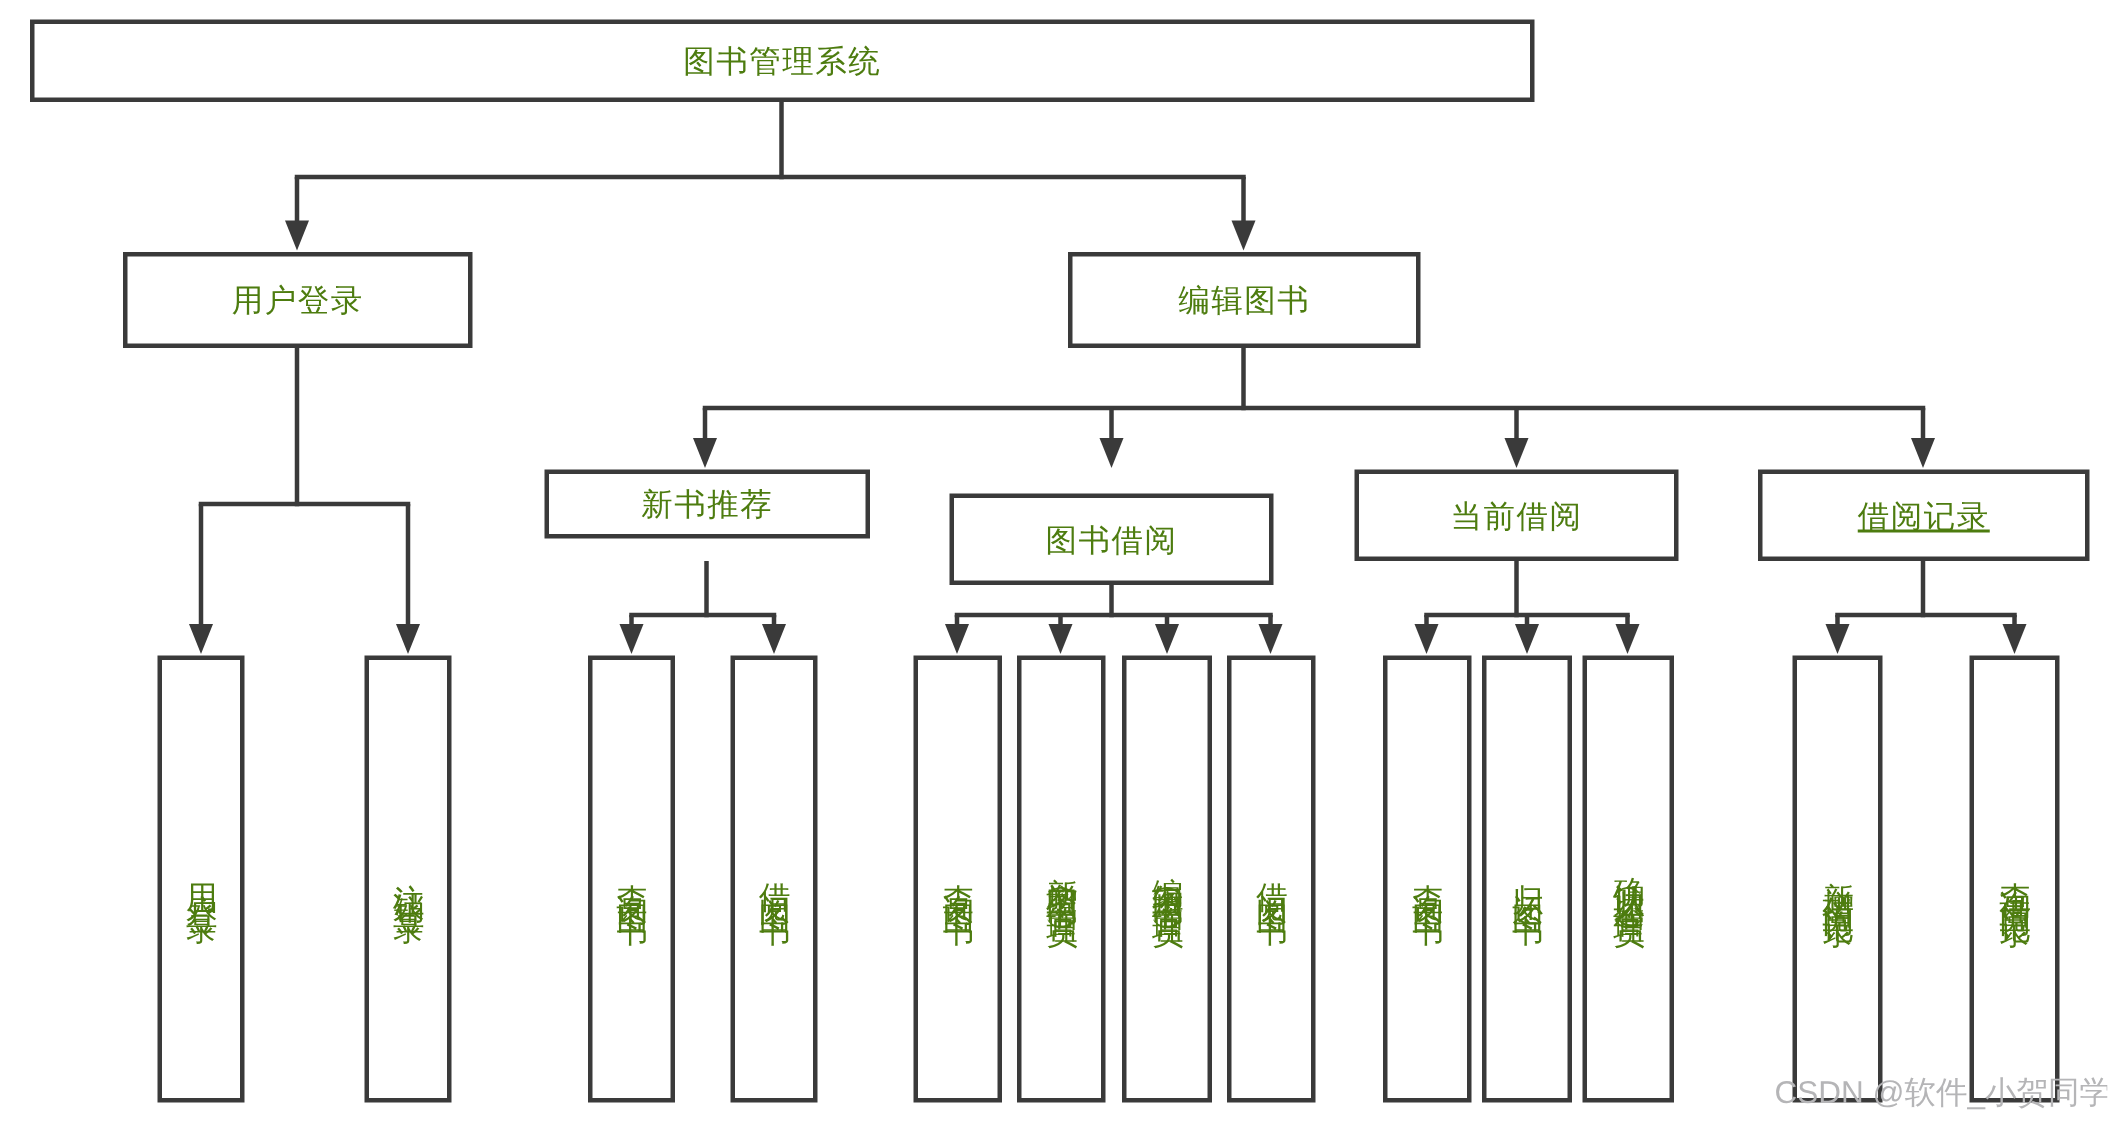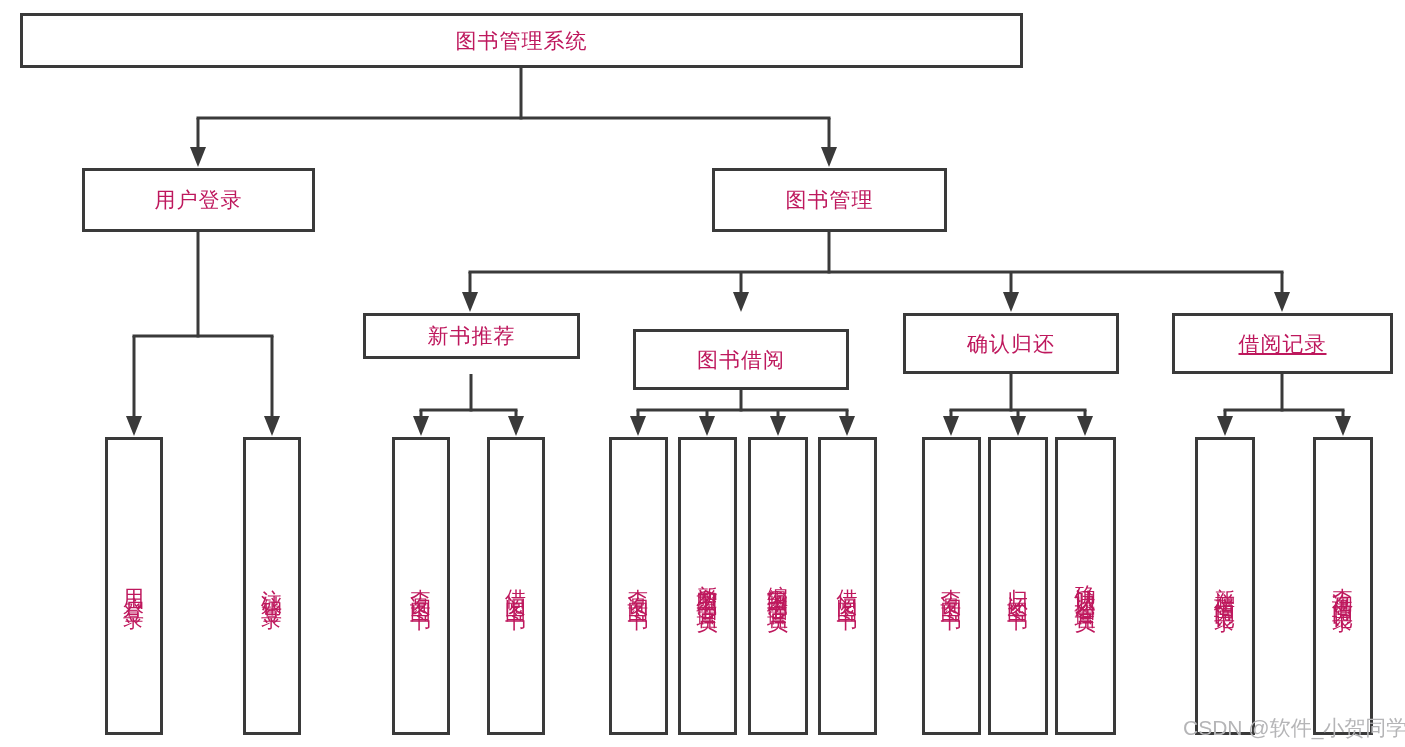--- a/index.html
+++ b/index.html
@@ -22,21 +22,21 @@
     z-index: 1;
   }
   .node {
     position: absolute;
     box-sizing: border-box;
     border: 3px solid #3a3a3a;
     background: #ffffff;
     display: flex;
     align-items: center;
     justify-content: center;
-    color: #be185d;
+    color: #4d7c0f;
     z-index: 2;
   }
   .node .hlabel {
     font-size: 21px;
     letter-spacing: 1px;
     white-space: nowrap;
   }
   .node .vlabel {
     writing-mode: vertical-rl;
     text-orientation: mixed;
@@ -131,31 +131,31 @@
   </svg>
 
   <div class="node" style="left:20px; top:13px; width:1003px; height:55px;">
     <span class="hlabel">图书管理系统</span>
   </div>
 
   <div class="node" style="left:82px; top:168px; width:233px; height:64px;">
     <span class="hlabel">用户登录</span>
   </div>
   <div class="node" style="left:712px; top:168px; width:235px; height:64px;">
-    <span class="hlabel">图书管理</span>
+    <span class="hlabel">编辑图书</span>
   </div>
 
   <div class="node" style="left:363px; top:313px; width:217px; height:46px;">
     <span class="hlabel">新书推荐</span>
   </div>
   <div class="node" style="left:633px; top:313px; width:216px; height:61px;margin-top:16px;">
     <span class="hlabel">图书借阅</span>
   </div>
   <div class="node" style="left:903px; top:313px; width:216px; height:61px;">
-    <span class="hlabel">确认归还</span>
+    <span class="hlabel">当前借阅</span>
   </div>
   <div class="node" style="left:1172px; top:313px; width:221px; height:61px;text-decoration:underline;">
     <span class="hlabel">借阅记录</span>
   </div>
 
   <div class="node" style="left:105px; top:437px; width:58px; height:298px;">
     <span class="vlabel">用户登录</span>
   </div>
   <div class="node" style="left:243px; top:437px; width:58px; height:298px;">
     <span class="vlabel">注销登录</span>

